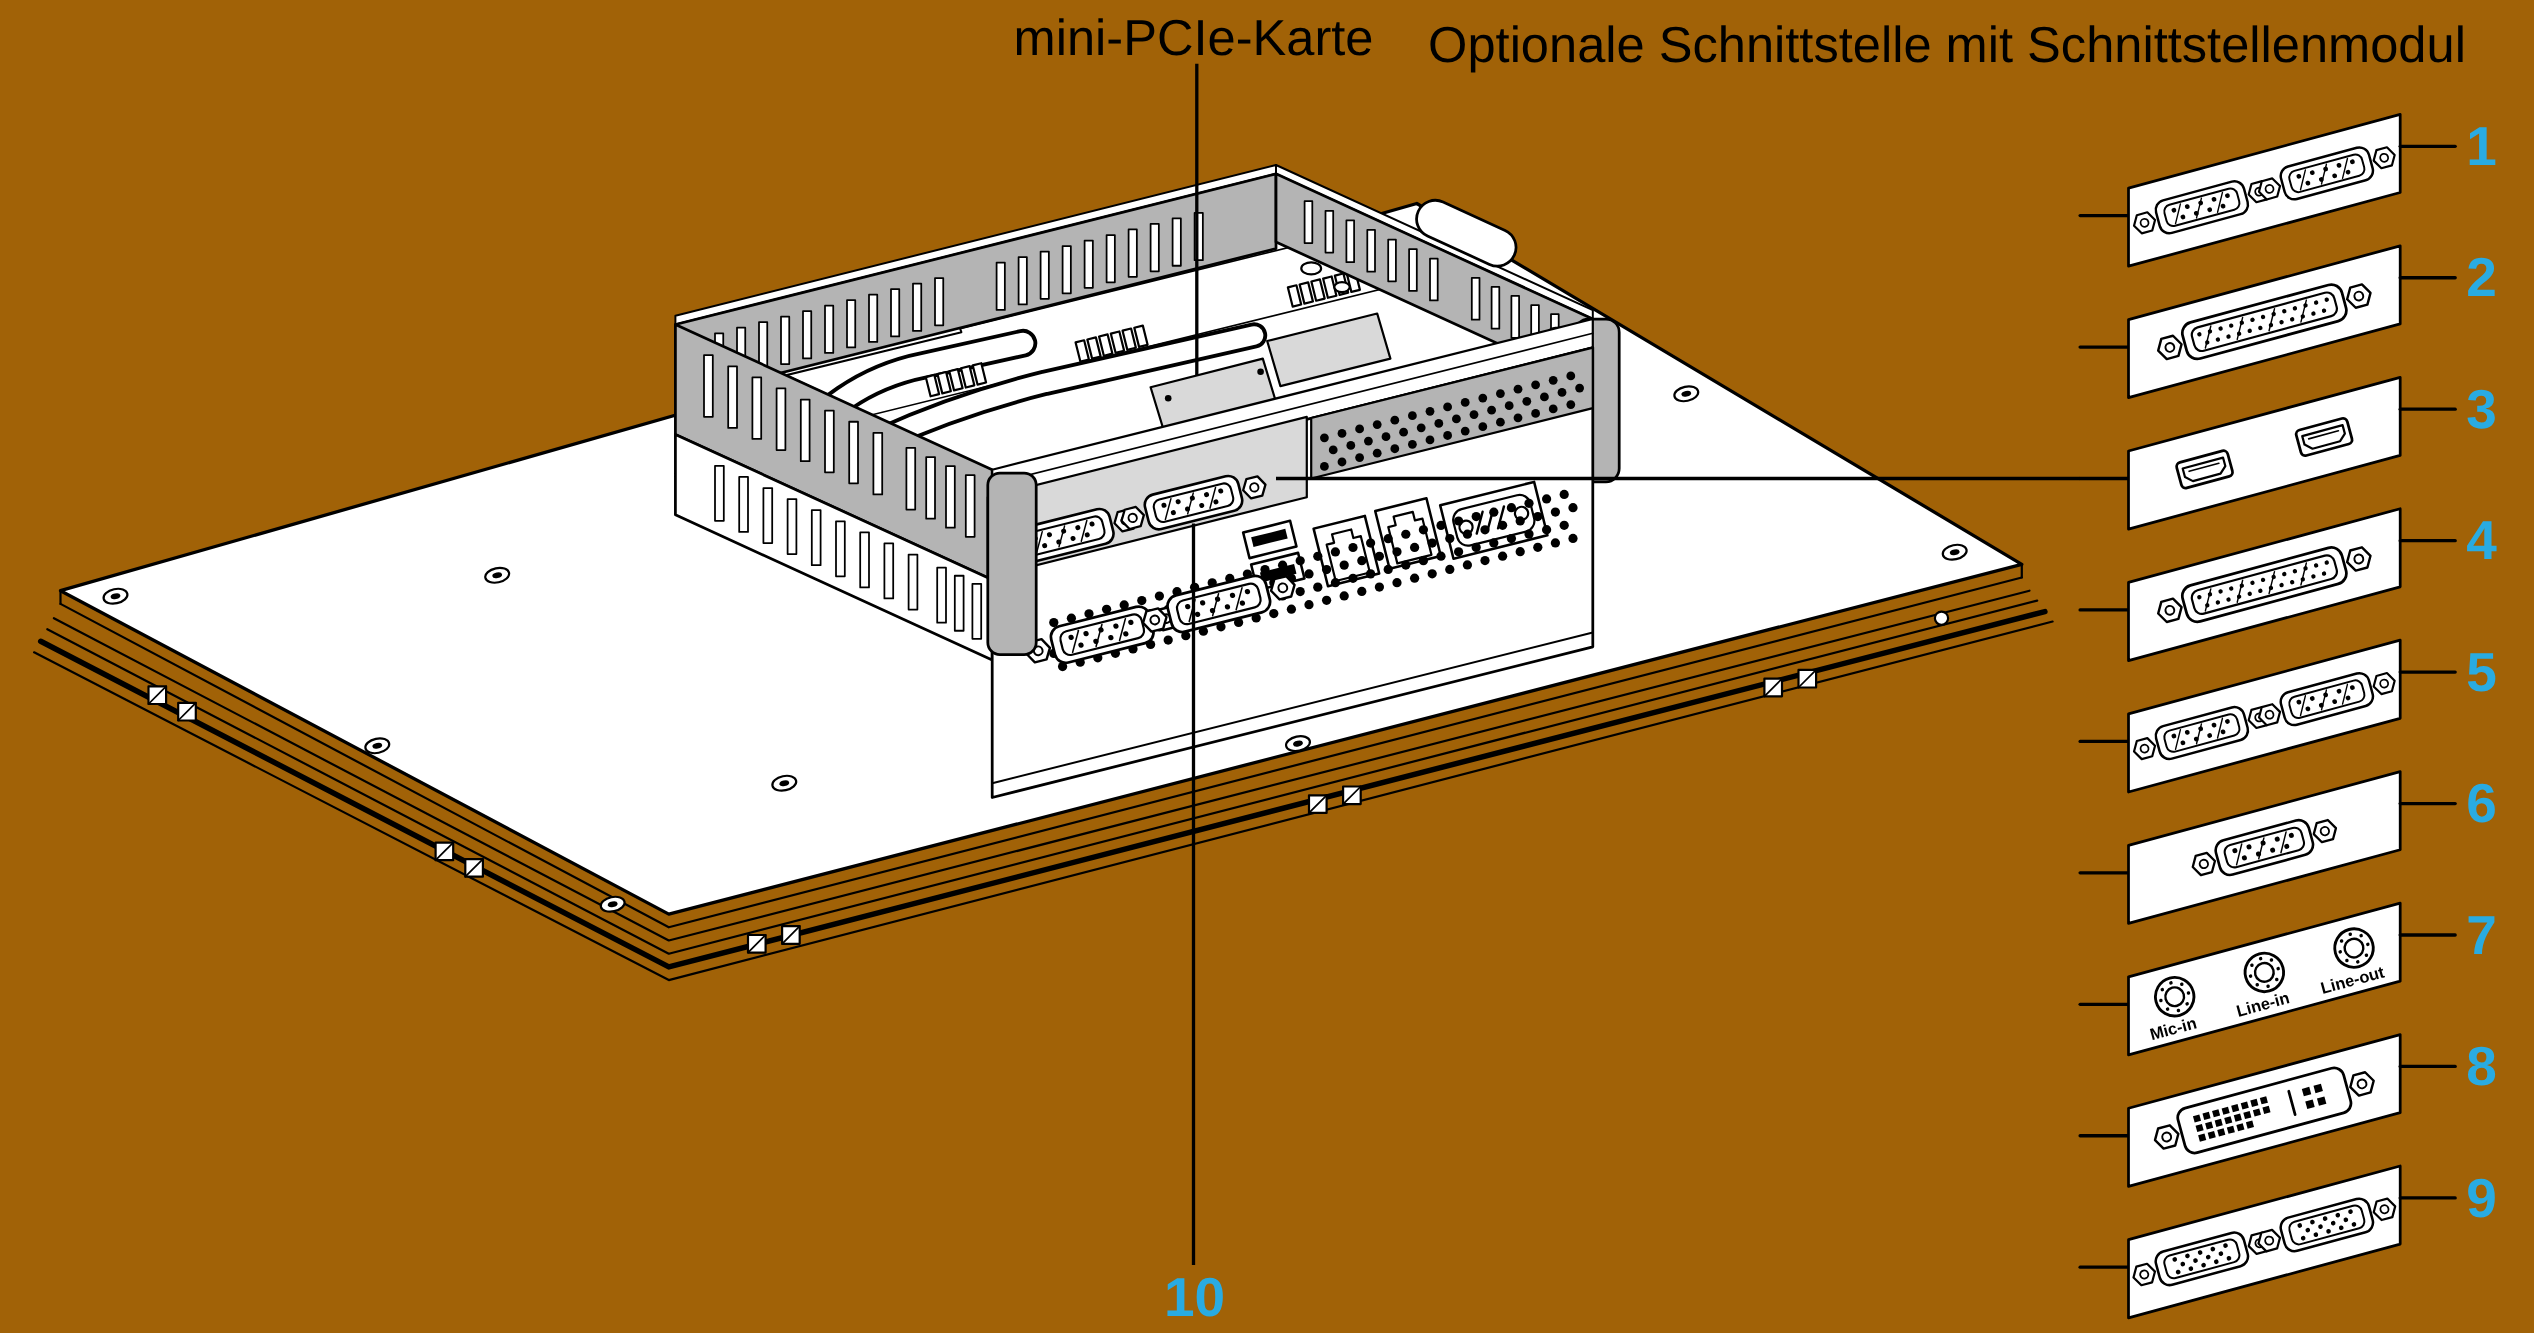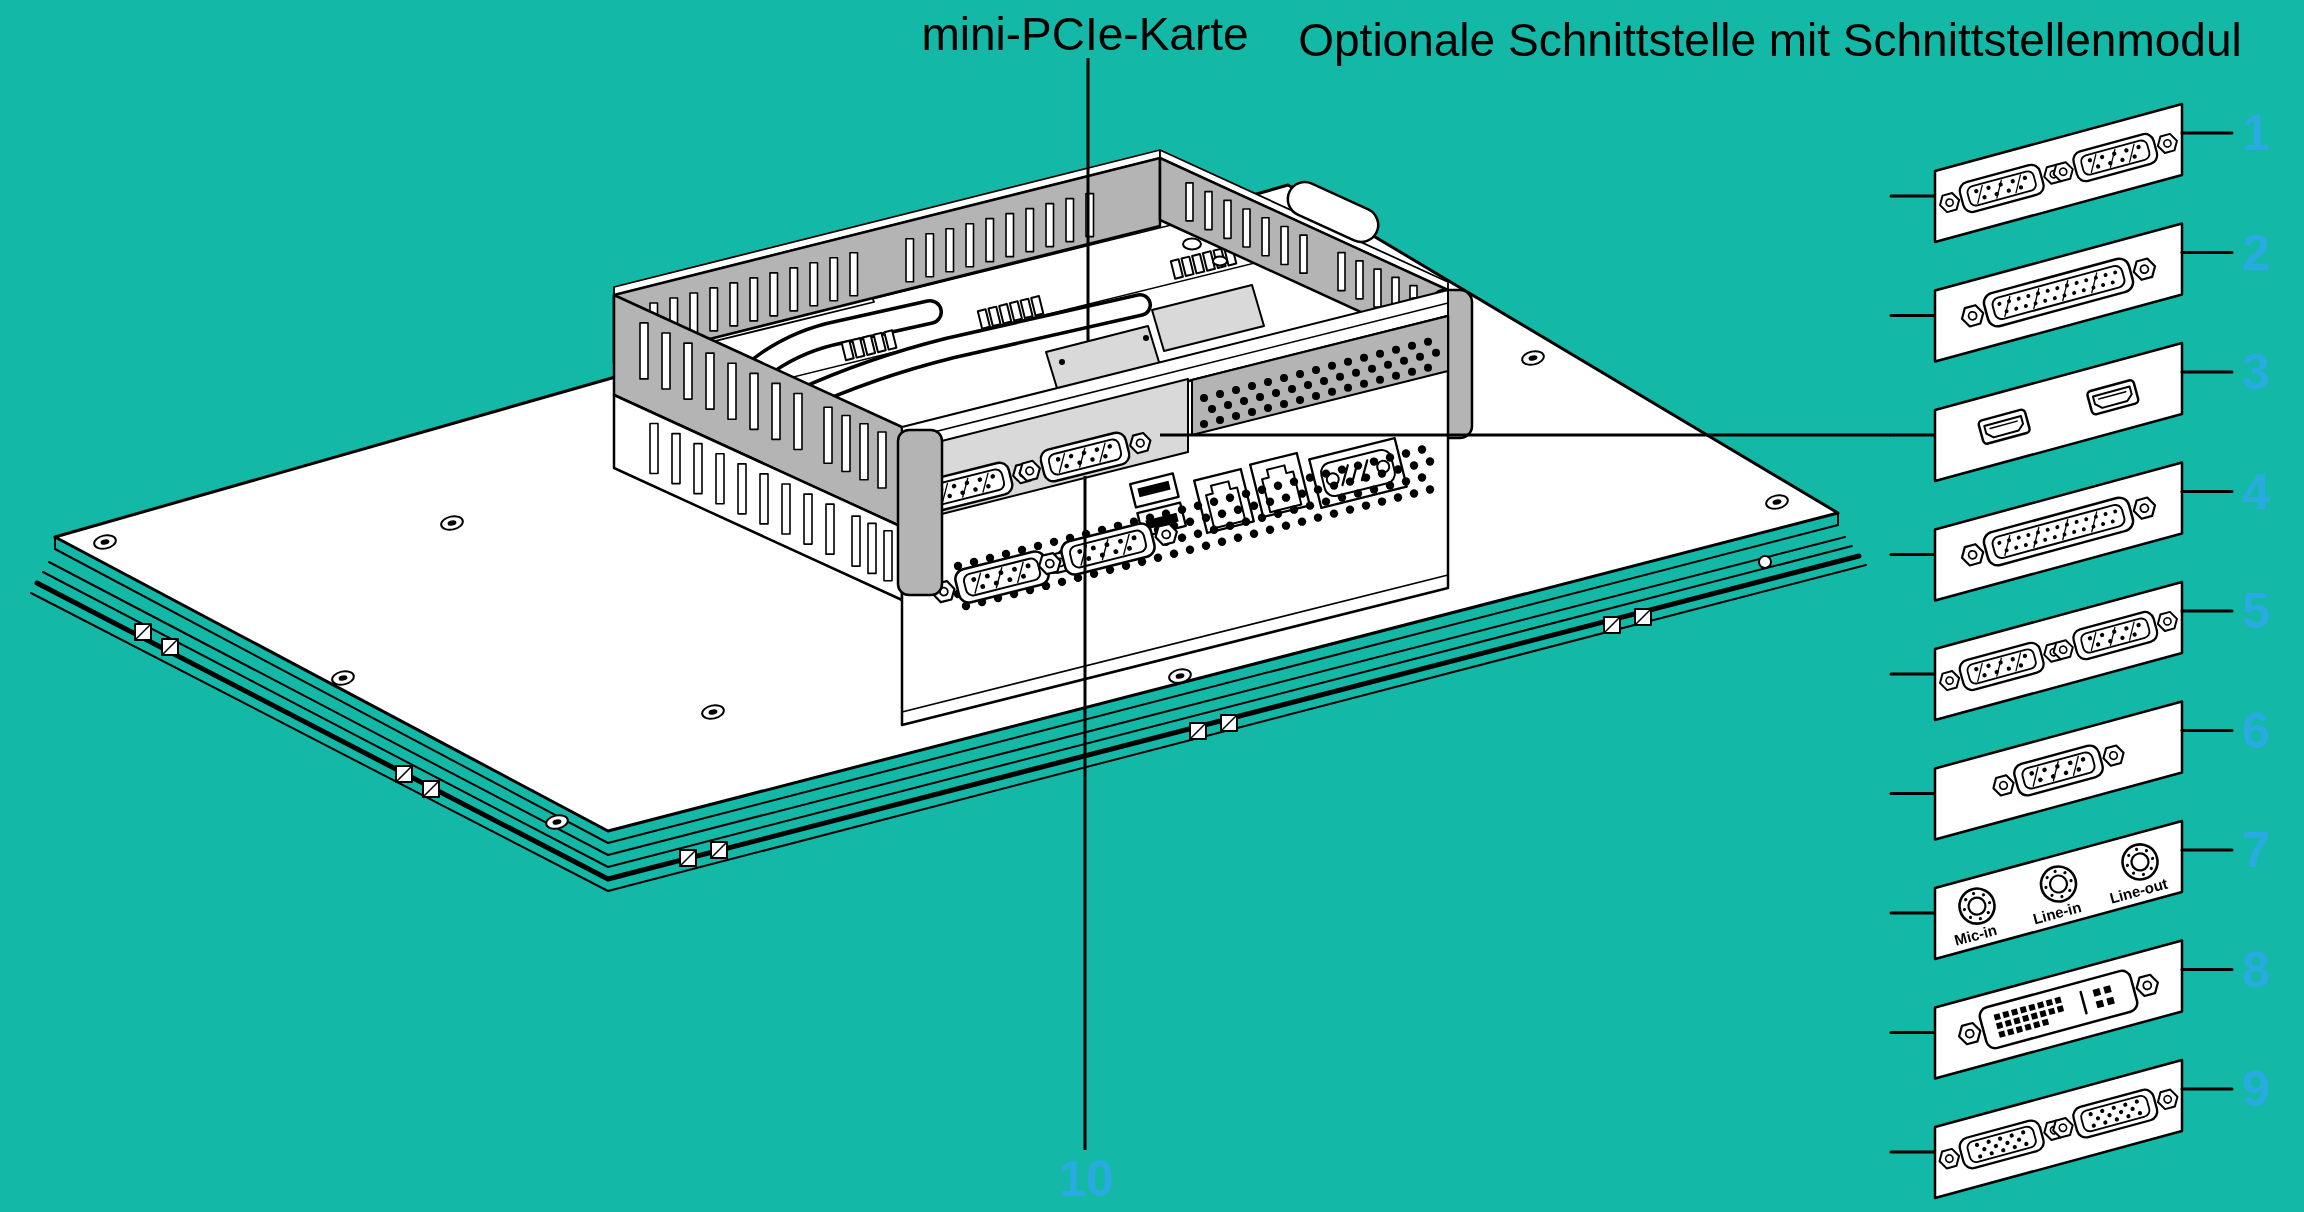--- a/index.html
+++ b/index.html
@@ -1,16 +1,16 @@
 <!DOCTYPE html>
 <html><head>
 <meta charset="utf-8">
 <style>
   html,body{margin:0;padding:0;background:#fff;}
-  .canvas{position:relative;width:2304px;height:1212px;background:#14b8a6;overflow:hidden;
+  .canvas{position:relative;width:2304px;height:1212px;background:#a16207;overflow:hidden;
           font-family:"Liberation Sans", sans-serif;}
   svg{position:absolute;left:0;top:0;}
   text{font-family:"Liberation Sans", sans-serif;}
   .lbl{font-size:46px;fill:#000;}
   .num{font-size:50px;font-weight:bold;}
   .jacklbl{font-size:15px;font-weight:bold;fill:#000;}
 </style>
 </head>
 <body>
 

